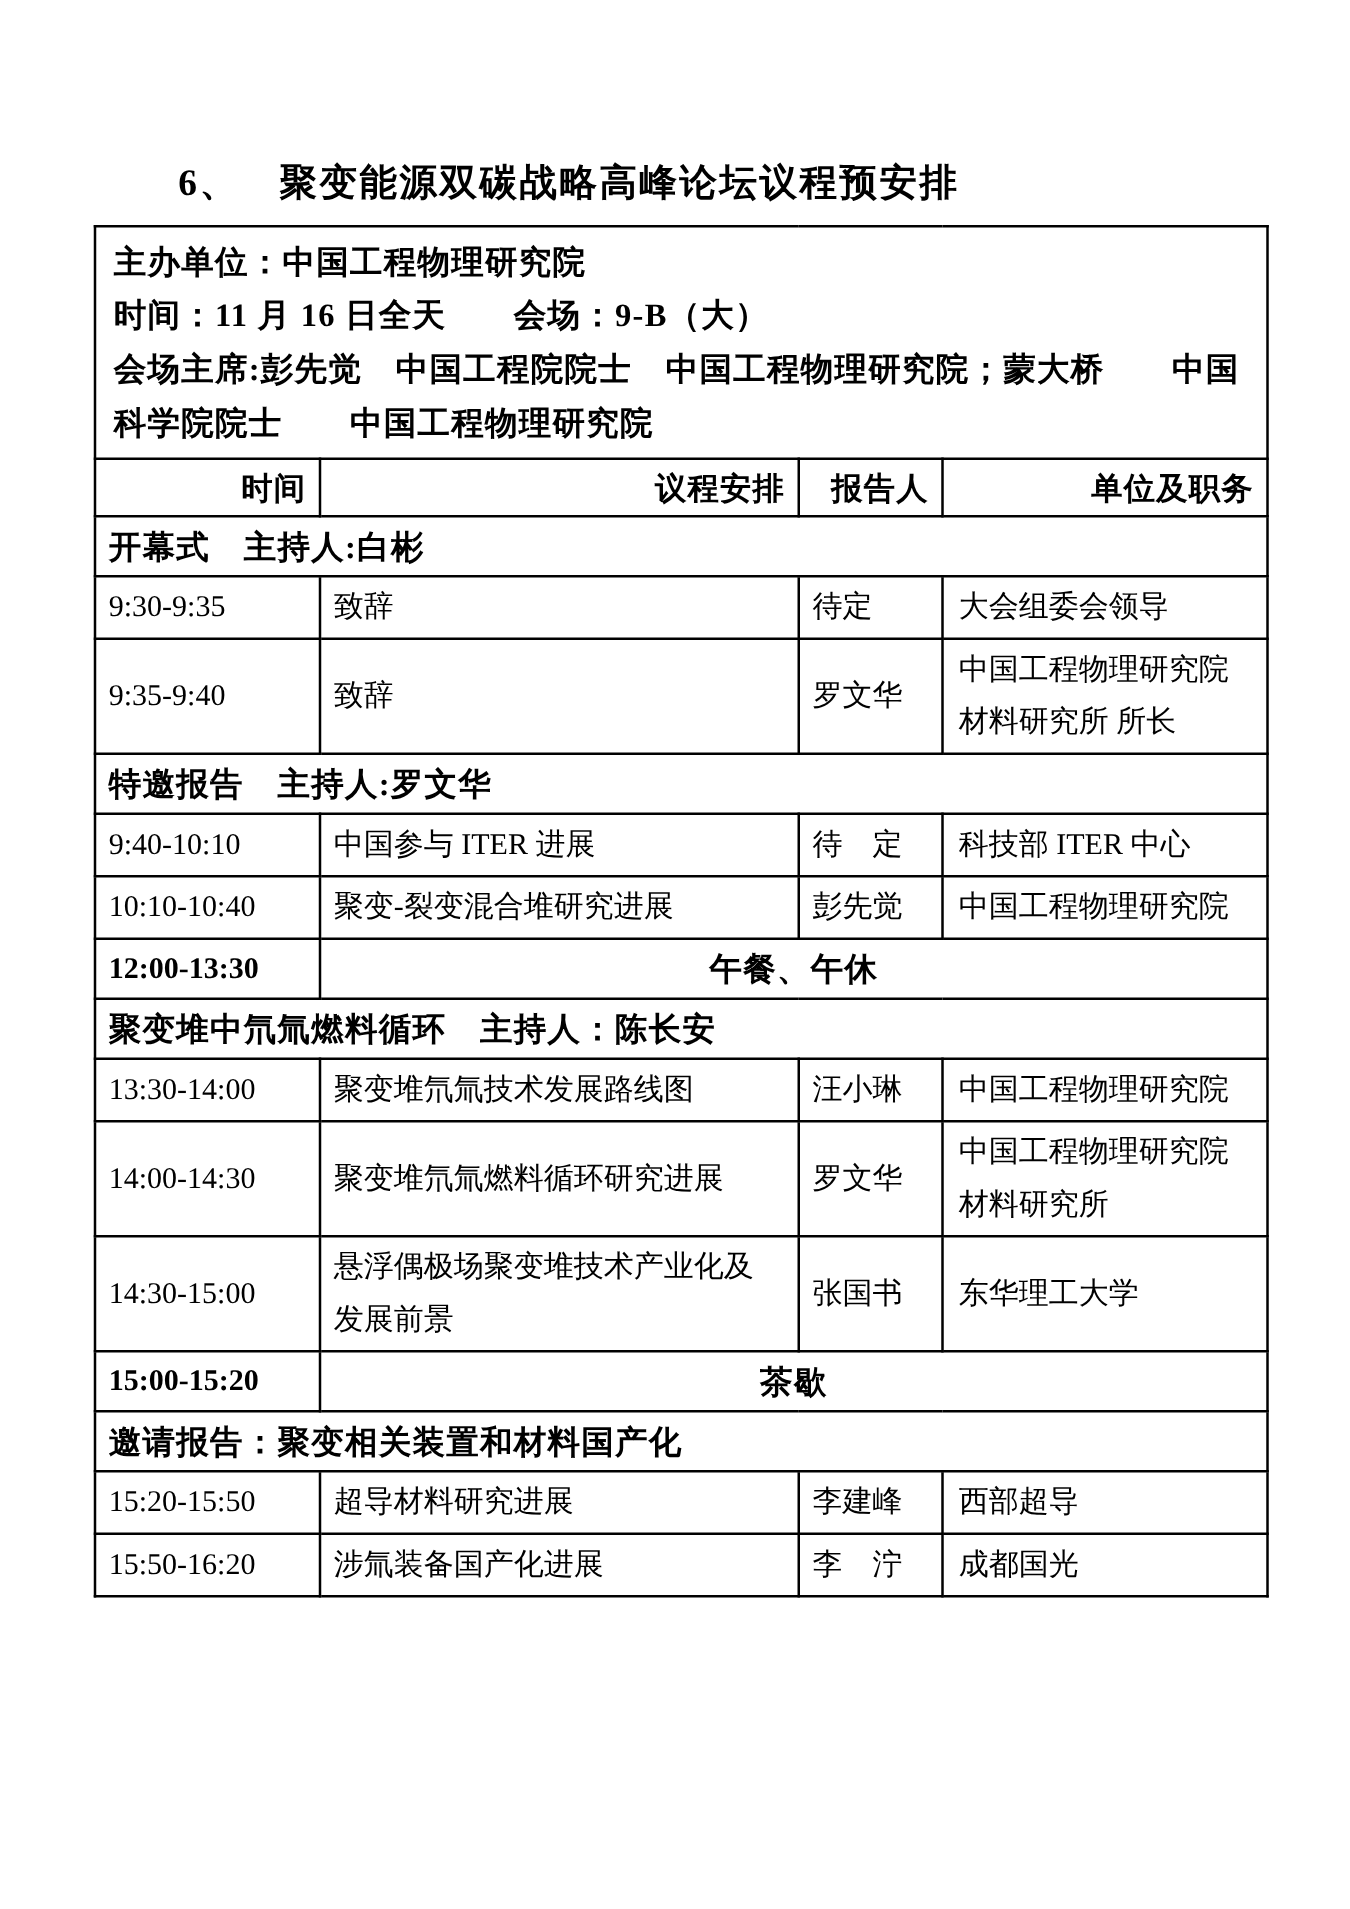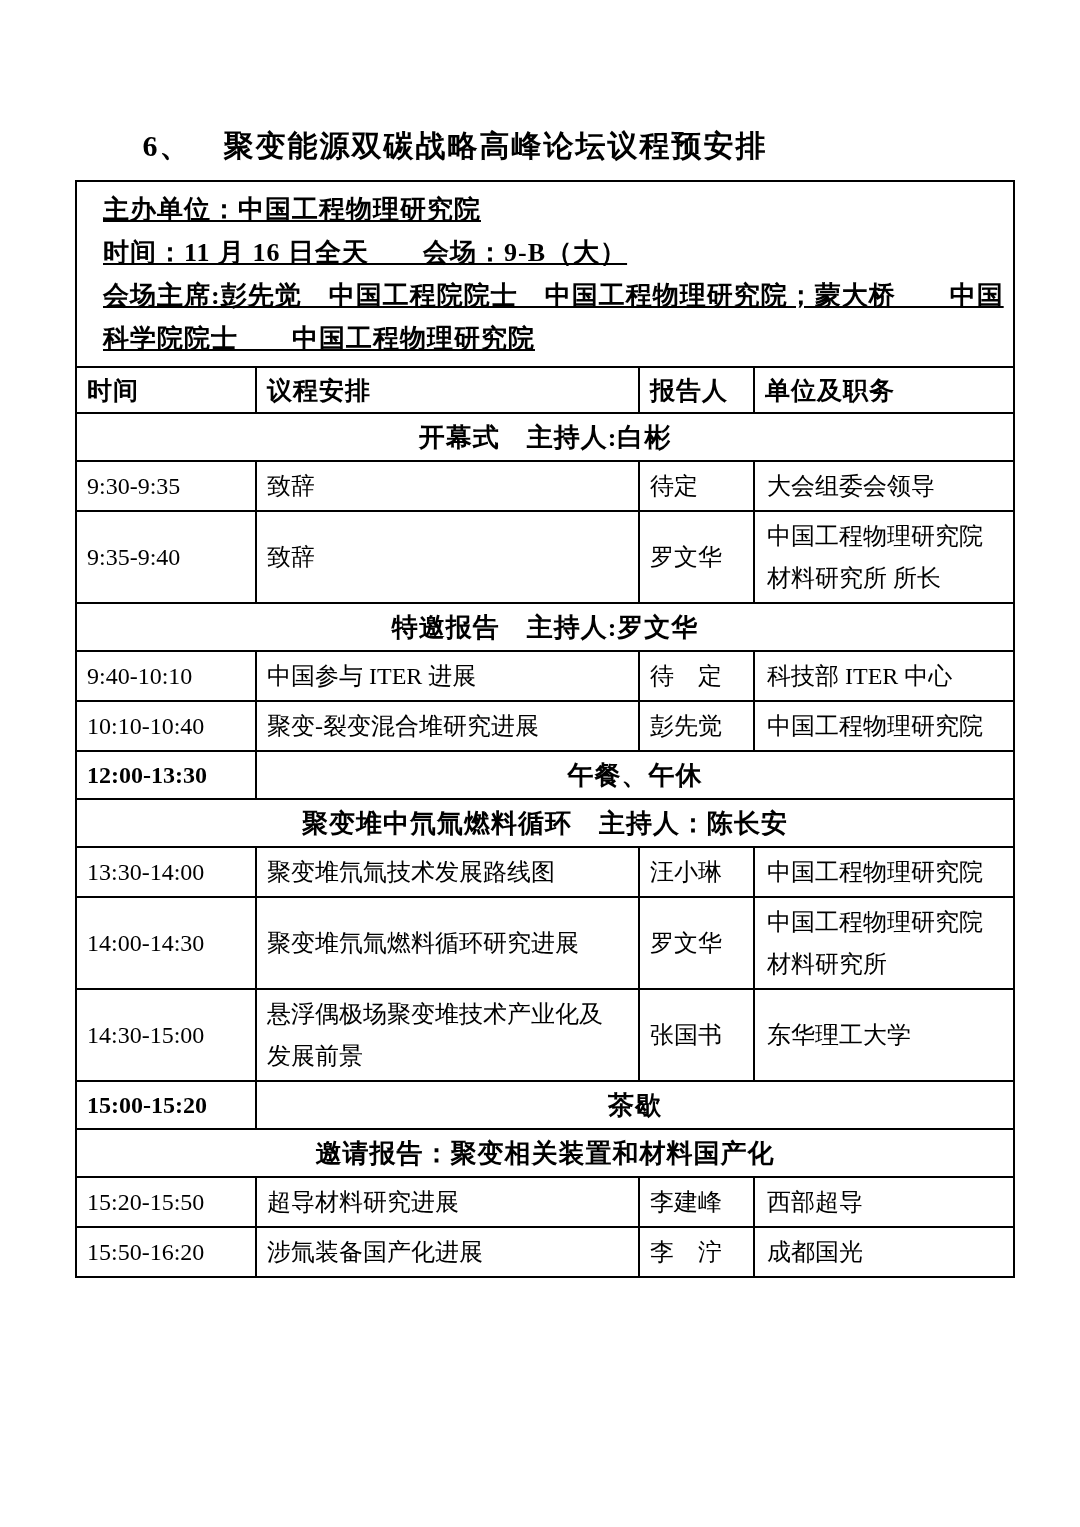--- a/index.html
+++ b/index.html
@@ -37,41 +37,40 @@
     overflow:hidden;
   }
 
   
   col.c-time    { width:180px; }
   col.c-topic   { width:383px; }
   col.c-speaker { width:115px; }
   col.c-org     { width:260px; }
 
   
-  td.info-cell { padding:6px 26px;text-decoration:underline; }
+  td.info-cell { padding:6px 14px; }
   .info-line {
     font-weight:bold;
     font-size:26px;
     line-height:43px;
     white-space:pre;
     letter-spacing:1px;
   }
 
   
   .agenda th {
-    text-align:left;
+    text-align:right;
     font-weight:bold;
     font-size:25px;
     height:46px;
     letter-spacing:1px;
   }
 
   
   td.section-cell {
-    text-align:center;
     font-weight:bold;
     font-size:26px;
     height:48px;
     letter-spacing:1px;
     white-space:pre;
   }
 
   
   td.time-cell    { line-height:42px; }
   td.topic-cell   { line-height:42px; padding-right:12px;margin-left:33px; }

